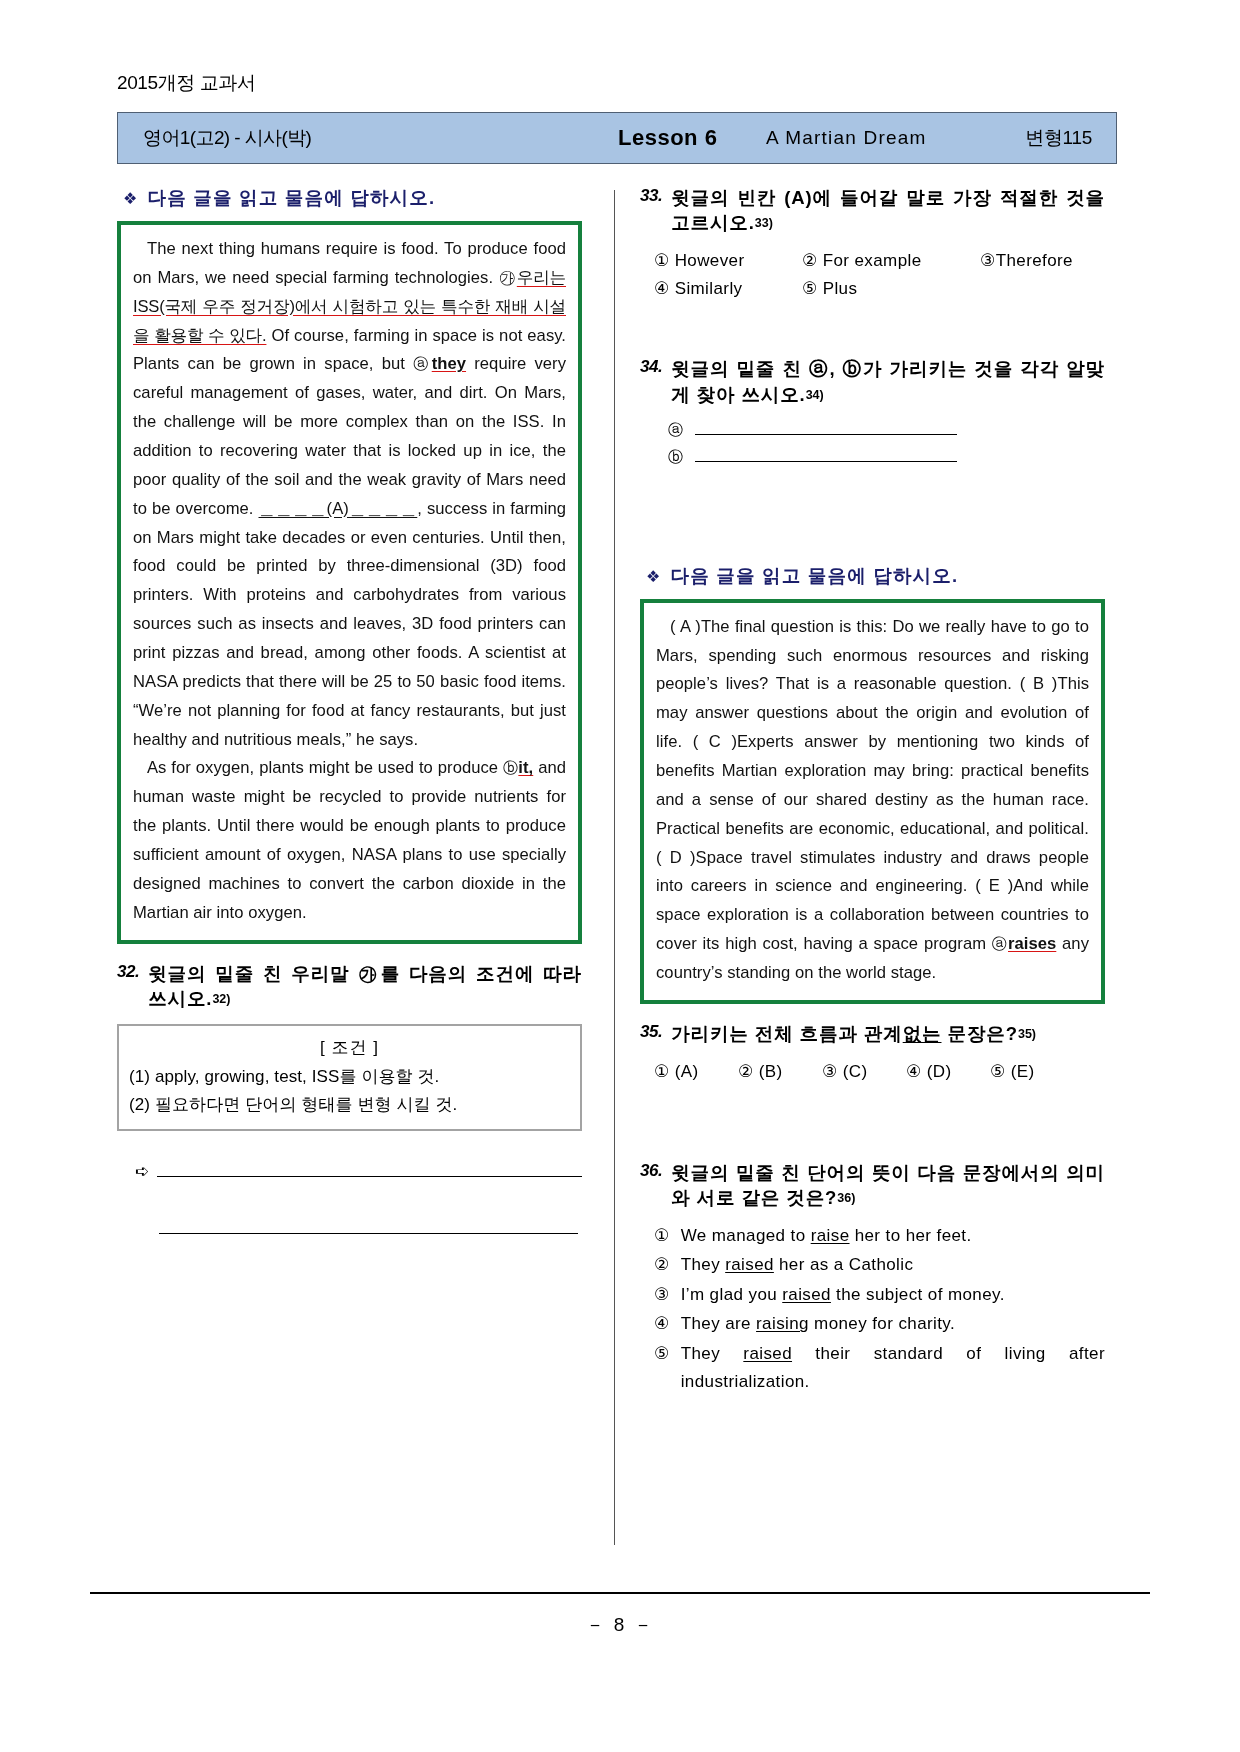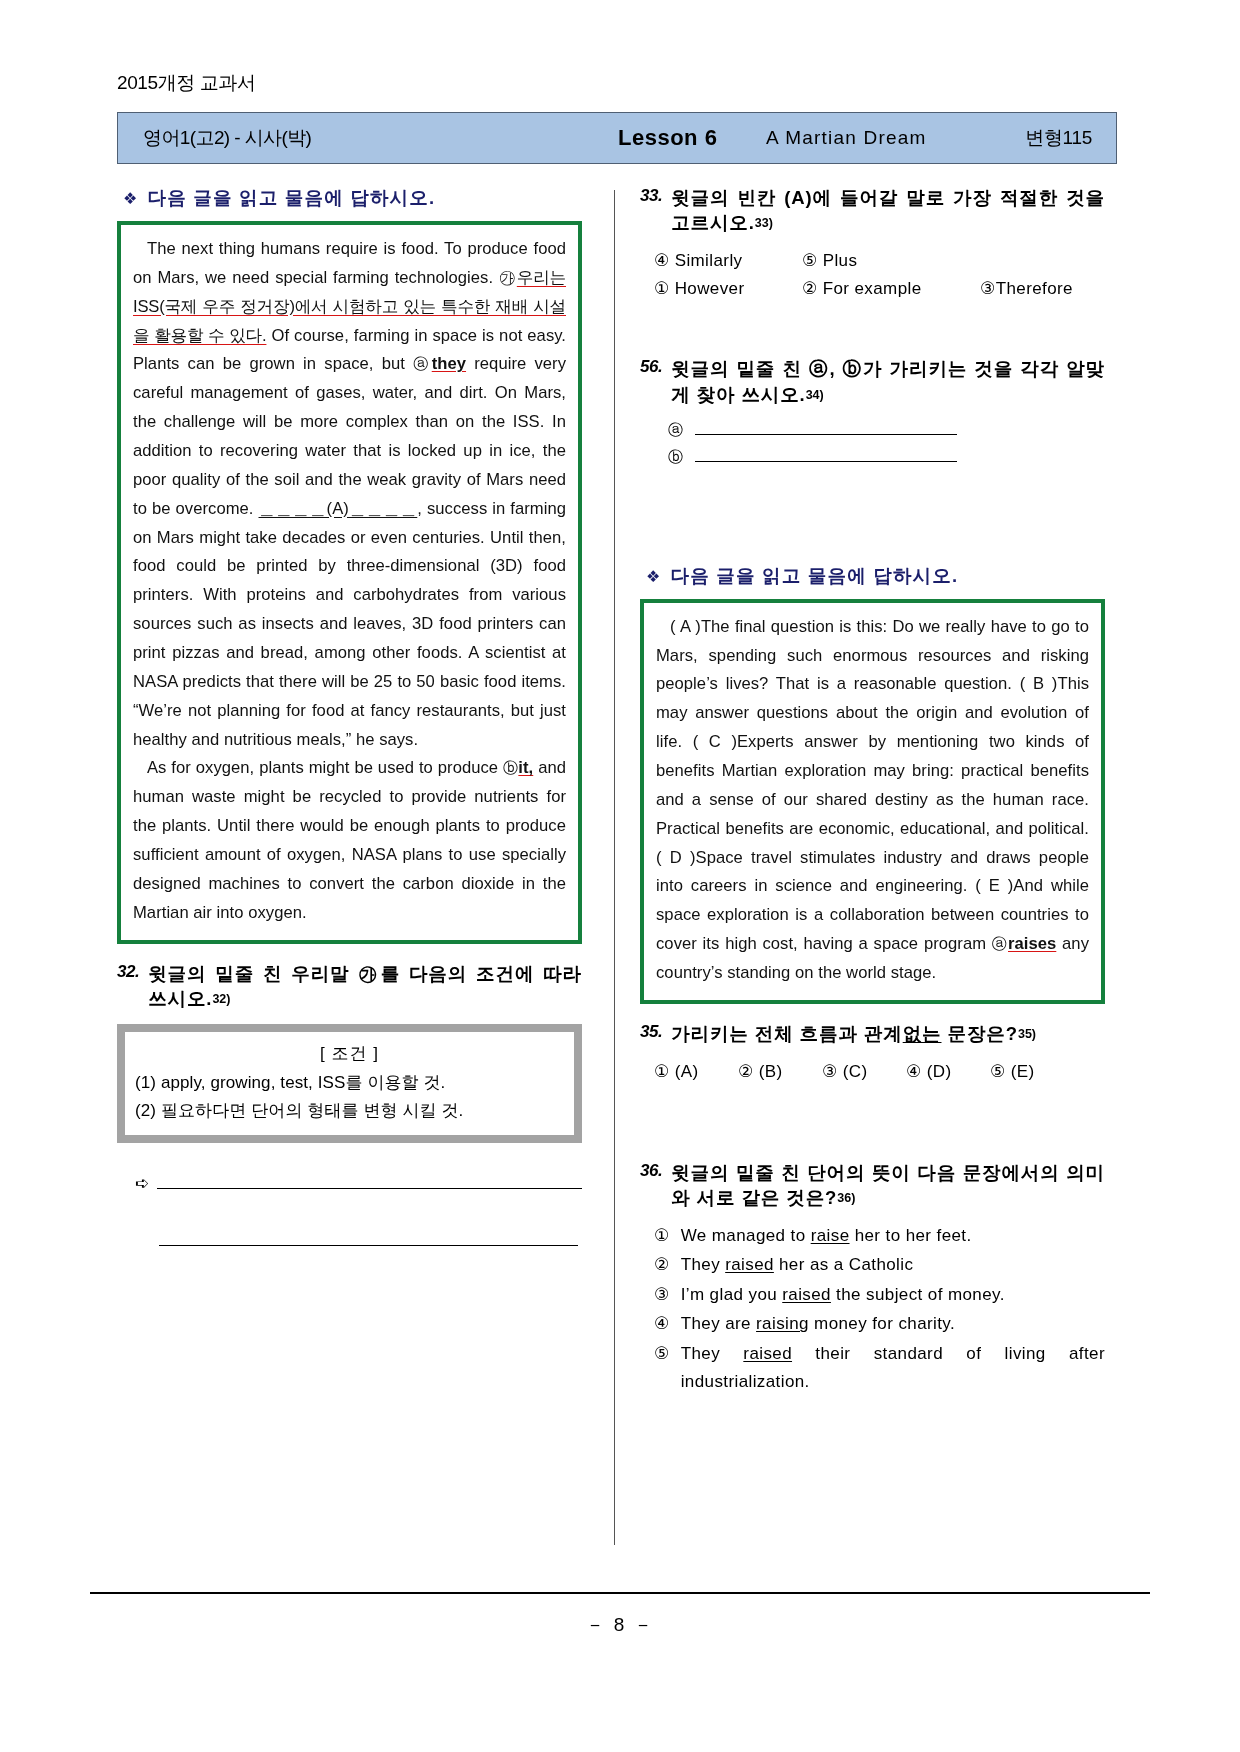--- a/index.html
+++ b/index.html
@@ -202,21 +202,21 @@
     margin-bottom: 2px;
   }
   .ch-mark {
     font-family: "DejaVu Sans", sans-serif;
     margin-right: 5px;
   }
   .opt-u { text-decoration: underline; text-underline-offset: 2px; }
 
   
   .cond-box {
-    border: 8px solid #a3a3a3;
+    border: 2px solid #a3a3a3;
     box-sizing: border-box;
     margin-top: 13px;
     padding: 8px 10px 10px 10px;
     font-size: 17px;
     line-height: 1.62;
     letter-spacing: 0.1px;
   }
   .cond-title {
     text-align: center;
     letter-spacing: 1px;
@@ -331,34 +331,34 @@
 
   <div class="col col-right">
 
     <div class="q" style="margin-top:0;">
       <div class="q-head">
         <span class="q-num">33.</span>
         <span class="q-text"><span>윗글의 빈칸 (A)에 들어갈 말로 가장 적절한 것을 고르시오.</span><span class="sup">33)</span></span>
       </div>
       <div class="choices">
         <div class="choice-row">
-          <span class="choice" style="width:148px"><span class="ch-mark">④</span><span>Similarly</span></span>
-          <span class="choice"><span class="ch-mark">⑤</span><span>Plus</span></span>
-        </div>
-        <div class="choice-row">
           <span class="choice" style="width:148px"><span class="ch-mark">①</span><span>However</span></span>
           <span class="choice" style="width:178px"><span class="ch-mark">②</span><span>For example</span></span>
           <span class="choice"><span class="ch-mark" style="margin-right:0">③</span><span>Therefore</span></span>
         </div>
+        <div class="choice-row">
+          <span class="choice" style="width:148px"><span class="ch-mark">④</span><span>Similarly</span></span>
+          <span class="choice"><span class="ch-mark">⑤</span><span>Plus</span></span>
+        </div>
       </div>
     </div>
 
     <div class="q" style="margin-top:54px;">
       <div class="q-head">
-        <span class="q-num">56.</span>
+        <span class="q-num">34.</span>
         <span class="q-text"><span>윗글의 밑줄 친 ⓐ, ⓑ가 가리키는 것을 각각 알맞게 찾아 쓰시오.</span><span class="sup">34)</span></span>
       </div>
       <div class="ab-ans">
         <span class="circled">ⓐ</span>
         <span class="rule-s"></span>
       </div>
       <div class="ab-ans" style="margin-top:8px;">
         <span class="circled">ⓑ</span>
         <span class="rule-s"></span>
       </div>

